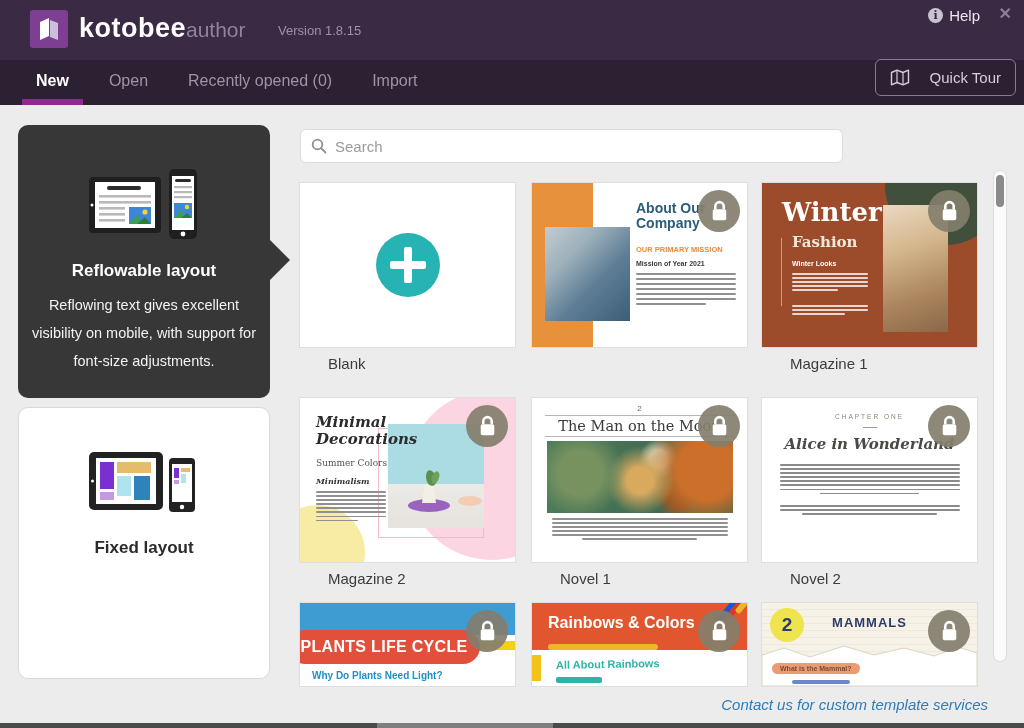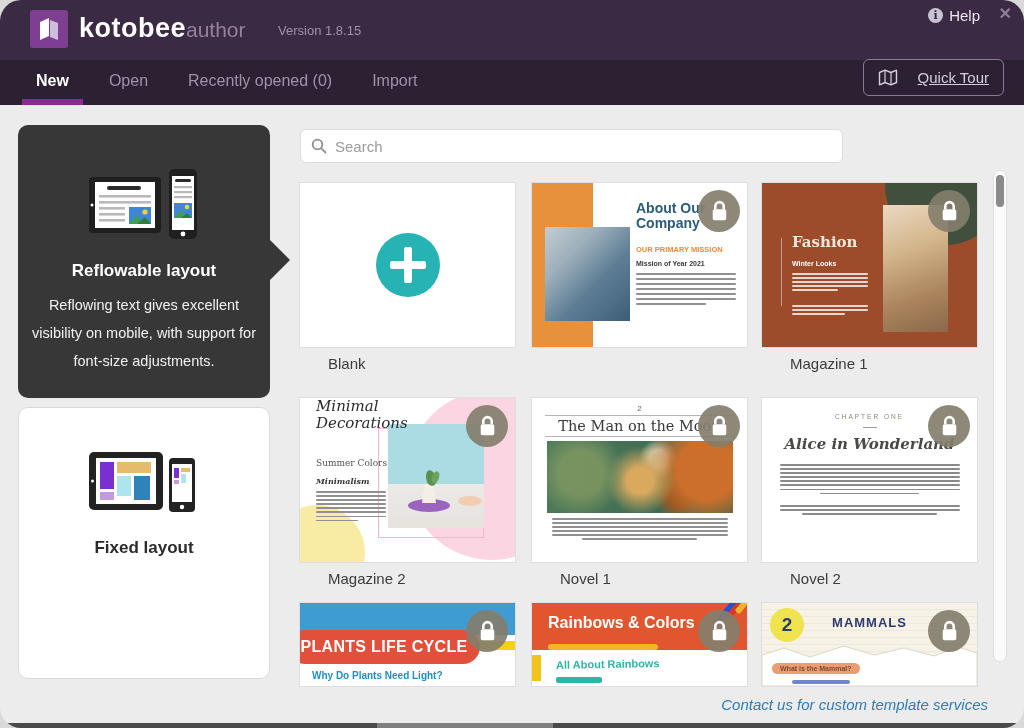--- a/index.html
+++ b/index.html
@@ -1,39 +1,39 @@
 <!DOCTYPE html>
 <html><head>
 <meta charset="utf-8">
 <style>
   * { margin:0; padding:0; box-sizing:border-box; }
   html,body { background:#d9d9d9; }
   .app {
     position:relative; width:1024px; height:728px; overflow:hidden;
-    background:#edecec; font-family:"Liberation Sans", sans-serif;border-radius:21px;
+    background:#edecec; font-family:"Liberation Sans", sans-serif;
   }
   
   .topbar { position:absolute; left:0; top:0; width:1024px; height:60px; background:#3b2a43; }
   .logo-box { position:absolute; left:30px; top:10px; width:38px; height:38px; background:#7e3f92; border-radius:3px; }
   .logo-box svg { position:absolute; left:6px; top:6px; }
   .brand { position:absolute; left:79px; top:13px; font-size:27px; font-weight:600; color:#ffffff; letter-spacing:.5px; }
   .brand-suffix { position:absolute; left:186px; top:18px; font-size:21px; color:#93819f; }
   .version { position:absolute; left:278px; top:23px; font-size:13px; color:#9e92a8; }
   .help-group { position:absolute; right:44px; top:4px; height:22px; display:flex; align-items:center; gap:6px; cursor:pointer; }
   .info-icon { width:15px; height:15px; border-radius:50%; background:#c9c2d2; color:#352641; font-size:11px; font-weight:bold; text-align:center; line-height:15px; font-family:"DejaVu Serif", serif; }
   .help-label { color:#ece7f0; font-size:15px; }
   .close-x { position:absolute; right:12px; top:4px; color:#8d7f99; font-size:16px; font-weight:bold; cursor:pointer; }
   
   .tabbar { position:absolute; left:0; top:60px; width:1024px; height:45px; background:#2c2033; }
   .tabs { position:absolute; left:36px; top:0; height:45px; display:flex; gap:40px; }
   .tab { position:relative; height:45px; line-height:42px; font-size:16px; color:#9e93a8; cursor:pointer; white-space:nowrap; }
   .tab.active { color:#ffffff; font-weight:bold; }
   .tab.active::after { content:""; position:absolute; left:-14px; right:-14px; bottom:0; height:6px; background:#92278f; }
-  .quick-tour { position:absolute; right:20px; top:-1px; height:37px; border:1px solid #8a7b95; border-radius:6px;
-    display:flex; align-items:center; gap:20px; padding:0 14px; color:#d5cedb; font-size:15px; cursor:pointer; background:transparent;text-decoration:underline; }
+  .quick-tour { position:absolute; right:8px; top:-1px; height:37px; border:1px solid #8a7b95; border-radius:6px;
+    display:flex; align-items:center; gap:20px; padding:0 14px; color:#d5cedb; font-size:15px; cursor:pointer; background:transparent; }
   
   .side-card { position:absolute; left:18px; width:252px; border-radius:10px; text-align:center; cursor:pointer; }
   .card-reflow { top:125px; height:273px; background:#373737; color:#fff; }
   .card-reflow::after { content:""; position:absolute; right:-20px; top:114px; width:0; height:0;
     border-top:21px solid transparent; border-bottom:21px solid transparent; border-left:21px solid #373737; }
   .card-fixed { top:407px; height:272px; background:#ffffff; border:1px solid #d9d9d9; color:#2b2b2b; }
   .side-icon { margin:44px auto 0; width:110px; height:76px; }
   .card-fixed .side-icon { margin-top:38px; }
   .side-title { margin-top:12px; font-size:17px; font-weight:bold; }
   .side-desc { margin:10px auto 0; width:228px; font-size:14.5px; line-height:28px; }
@@ -87,22 +87,22 @@
   .m2-frame { position:absolute; left:78px; top:30px; width:106px; height:110px; border:1px solid #f2b9cc; }
   .m2-photo { position:absolute; left:88px; top:26px; width:96px; height:104px;
     background:linear-gradient(#abdbe3 0%, #abdbe3 58%, #eceae6 58%, #e6e3df 100%); }
   .m2-disc { position:absolute; left:20px; bottom:16px; width:42px; height:13px; border-radius:50%; background:#9a63c0; }
   .m2-disc2 { position:absolute; right:2px; bottom:22px; width:24px; height:10px; border-radius:50%; background:#f2cdb4; }
   .m2-vase { position:absolute; left:34px; bottom:25px; width:14px; height:19px; background:#f4efe6;
     clip-path:polygon(20% 0,80% 0,100% 100%,0 100%); }
   .m2-leaf { position:absolute; left:38px; bottom:42px; width:10px; height:16px; border-radius:50% 50% 50% 50%/60% 60% 40% 40%;
     background:#5a8f4e; transform:rotate(-15deg); }
   .m2-leaf2 { position:absolute; left:44px; bottom:44px; width:7px; height:13px; border-radius:50%; background:#6da35e; transform:rotate(20deg); }
-  .m2-title { position:absolute; left:16px; top:0; width:115px; font-family:"DejaVu Serif", serif; font-style:italic;
-    font-weight:normal; font-size:15px; line-height:17px; color:#2b2b2b; }
+  .m2-title { position:absolute; left:16px; top:16px; width:115px; font-family:"DejaVu Serif", serif; font-style:italic;
+    font-weight:bold; font-size:15px; line-height:17px; color:#2b2b2b; }
   .m2-sub { position:absolute; left:16px; top:60px; font-family:"DejaVu Serif", serif; font-size:9px; color:#555; }
   .m2-heading { position:absolute; left:16px; top:78px; font-family:"DejaVu Serif", serif; font-style:italic; font-weight:bold; font-size:8px; color:#333; }
   .m2-bars { position:absolute; left:16px; top:93px; width:70px; }
   
   .n1-num { text-align:center; font-size:8px; color:#666; padding-top:6px; }
   .n1-rule { width:190px; height:1px; background:#b5b5b5; margin:2px auto; }
   .n1-title { text-align:center; font-family:"DejaVu Serif", serif; font-size:14.5px; color:#3a3a3a; }
   .n1-art { width:186px; height:72px; margin:4px auto 5px;
     background:
       radial-gradient(circle at 18% 45%, rgba(122,148,96,.95) 0 14%, transparent 28%),
@@ -280,20 +280,21 @@
           <rect x="3" y="11" width="16" height="13" rx="2" fill="#ffffff"></rect>
         </svg>
       </div>
     </div>
   </div>
 
   <div class="cell" style="left:762px; top:183px;">
     <div class="thumb t-mag1">
       <div class="m1-circle"></div>
       <div class="m1-photo"></div>
+      <div class="m1-title">Winter</div>
       <div class="m1-sub">Fashion</div>
       <div class="m1-rule"></div>
       <div class="m1-heading">Winter Looks</div>
       <div class="bars light thin m1-bars1">
         <i></i>
           <i></i>
           <i></i>
           <i></i>
           <i style="width:60%"></i>
       </div>

